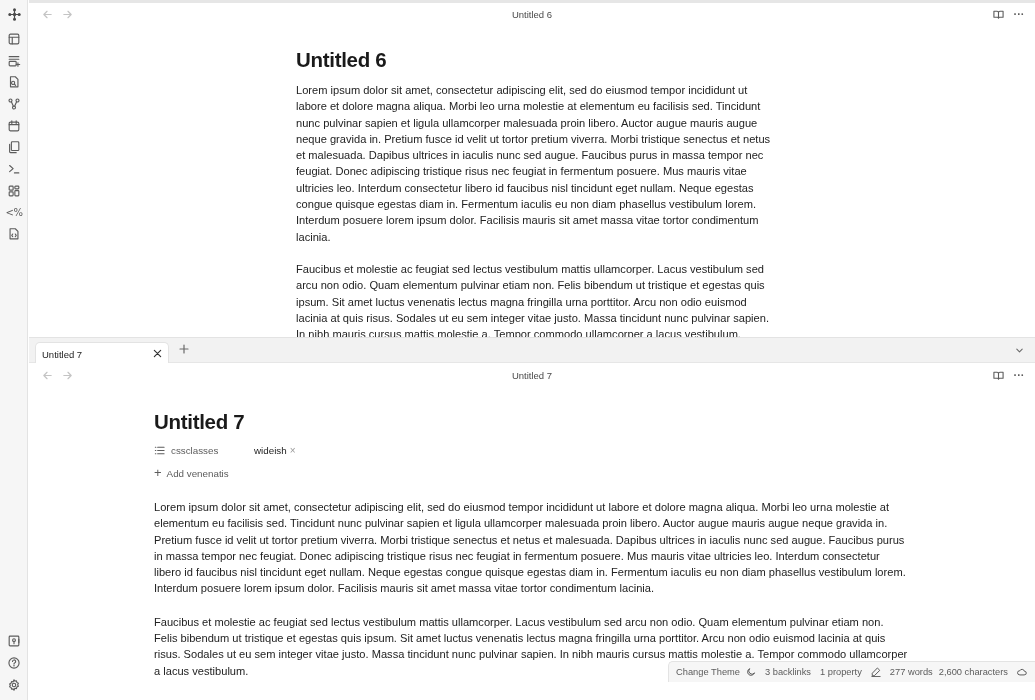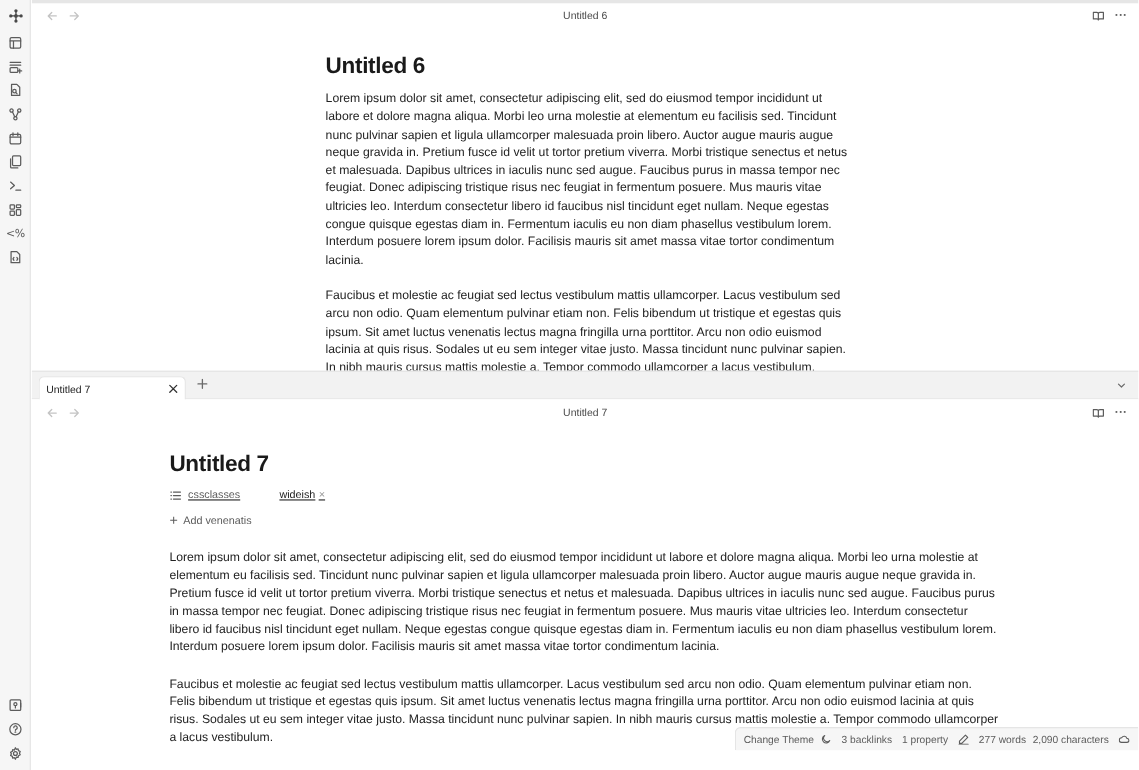--- a/index.html
+++ b/index.html
@@ -31,21 +31,21 @@
 
   .doc-title { font-weight: bold; font-size: 20.5px; color: #1a1a1a; letter-spacing: -0.3px; }
   .para { font-size: 11.1px; line-height: 16.3px; color: #222222; }
 
   .pane-top .doc { position: absolute; left: 267px; top: 45px; width: 475px; }
   .pane-top .para + .para { margin-top: 16px; }
   .pane-top .para:first-of-type { margin-top: 10px; }
 
   .pane-bottom .doc { position: absolute; left: 125px; top: 47px; width: 755px; }
   .props-heading { font-size: 11.5px; font-weight: bold; color: #222; margin-top: 14px; }
-  .prop-row { display: flex; align-items: center; height: 20px; margin-top: 6px; text-decoration: underline; }
+  .prop-row { display: flex; align-items: center; height: 20px; margin-top: 6px; }
   .prop-key { display: flex; align-items: center; width: 100px; font-size: 9.8px; color: #5c5c5c; cursor: pointer; }
   .prop-key svg { width: 11px; height: 11px; stroke: #5c5c5c; fill: none; stroke-width: 1.2; stroke-linecap: round; margin-right: 6px; }
   .pill { display: inline-flex; align-items: center; font-size: 9.8px; color: #222; cursor: pointer; }
   .pill .x { margin-left: 3px; font-size: 10px; color: #9a9a9a; cursor: pointer; }
   .add-prop { display: flex; align-items: center; font-size: 9.8px; color: #5c5c5c; margin-top: 5px; height: 16px; cursor: pointer; }
   .add-prop .plus { font-size: 13px; margin-right: 5px; color: #5c5c5c; line-height: 10px; }
   .pane-bottom .para { margin-top: 0; }
   .pane-bottom .para.p1 { margin-top: 18px; }
   .pane-bottom .para.p2 { margin-top: 17px; }
 
@@ -278,19 +278,19 @@
       </svg>
   </span>
   <span class="sb-item clickable">3 backlinks</span>
   <span class="sb-item">1 property</span>
   <span class="sb-item clickable">
     <svg viewBox="0 0 12 12">
         <path d="M8 1.5l2.5 2.5L4 10.5H1.5V8zM1 11.5h10"></path>
       </svg>
   </span>
   <span class="sb-item">277 words</span>
-  <span class="sb-item tight">2,090 characters</span>
+  <span class="sb-item tight">2,600 characters</span>
   <span class="sb-item clickable">
     <svg viewBox="0 0 12 12">
         <path d="M3 9.5a2.5 2.5 0 0 1 .3-5 3 3 0 0 1 5.6.6A2.2 2.2 0 0 1 9 9.5z"></path>
       </svg>
   </span>
 </div>
 
 </body></html>

